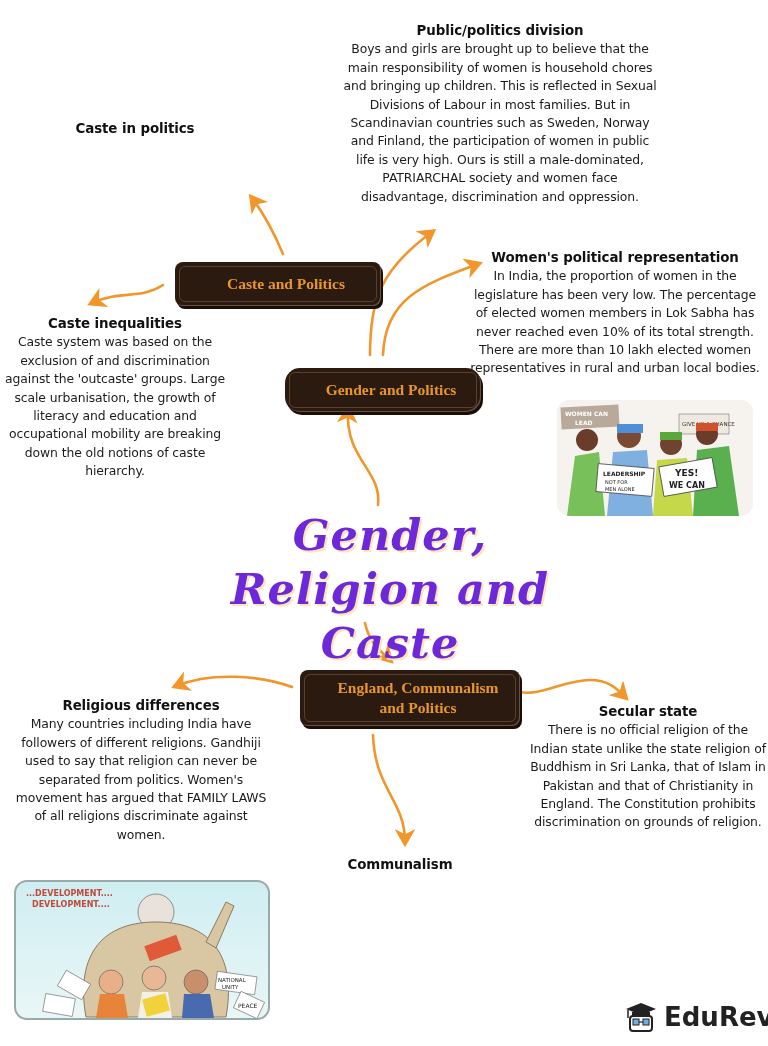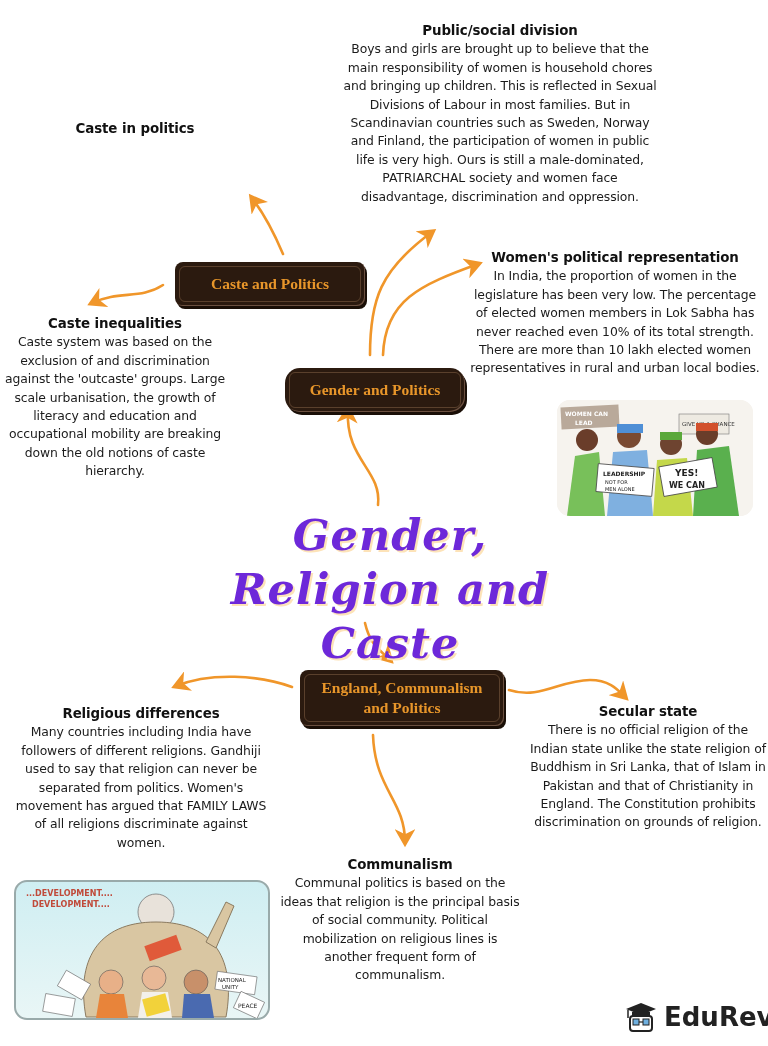--- a/index.html
+++ b/index.html
@@ -3,21 +3,21 @@
 <meta charset="utf-8">
 <style>
   html, body { margin:0; padding:0; }
   body { width:768px; height:1046px; background:#ffffff; position:relative; overflow:hidden;
          font-family: "DejaVu Sans", sans-serif; color:#1a1a1a; }
   .note { position:absolute; text-align:center; font-size:12.4px; line-height:18.4px; font-weight:bold; color:#1b1b1b; letter-spacing:-0.1px; }
   .note .title { font-size:13.4px; font-weight:bold; color:#111; }
   .note .body { font-weight:normal; }
   .box { position:absolute; background:#2b1a0f; border-radius:8px; box-shadow: 2px 3px 0 #1a0f07, -1px -1px 0 #6b5040 inset;
          display:flex; align-items:center; justify-content:center; text-align:center;
-         font-family:"Liberation Serif", serif; font-weight:bold; color:#e8962a; font-size:15.5px; line-height:20px; }
+         font-family:"Liberation Serif", serif; font-weight:bold; color:#e8962a; font-size:15.5px; line-height:20px;padding-left:16px; }
   .box::after { content:""; position:absolute; left:4px; top:4px; right:4px; bottom:4px; border:1px solid #7a5a40; border-radius:6px; pointer-events:none; opacity:0.6; }
   .title-main { position:absolute; left:190px; top:508px; width:400px; text-align:center;
                 font-family:"DejaVu Serif", serif; font-style:italic; font-weight:bold; color:#6d28d9;
                 font-size:43px; line-height:54px; letter-spacing:1px;
                 text-shadow: 2px 2px 0 #fde3b8; }
   svg.arrows { position:absolute; left:0; top:0; width:768px; height:1046px; pointer-events:none; }
   .cartoon { position:absolute; border-radius:13px; overflow:hidden; }
   .logo { position:absolute; left:624px; top:1000px; display:flex; align-items:center; gap:6px; }
   .logo-text { font-family:"DejaVu Sans", sans-serif; font-weight:bold; font-size:26px; color:#222; }
 </style>
@@ -46,21 +46,21 @@
 
     <path d="M292,687 C260,675 210,672 176,686" marker-end="url(#ah)"></path>
 
     <path d="M509,690 C540,700 560,680 590,680 C610,680 618,690 625,697" marker-end="url(#ah)"></path>
 
     <path d="M373,735 C375,790 405,800 405,842" marker-end="url(#ah)"></path>
   </g>
 </svg>
 
 <div class="note" style="left:340px; top:22px; width:320px;">
-  <div class="title">Public/social division</div>
+  <div class="title">Public/politics division</div>
   <div class="body">Boys and girls are brought up to believe that the main responsibility of women is household chores and bringing up children. This is reflected in Sexual Divisions of Labour in most families. But in Scandinavian countries such as Sweden, Norway and Finland, the participation of women in public life is very high. Ours is still a male-dominated, PATRIARCHAL society and women face disadvantage, discrimination and oppression.</div>
 </div>
 
 <div class="note" style="left:20px; top:120px; width:230px;">
   <div class="title">Caste in politics</div>
 </div>
 
 <div class="box" style="left:175px; top:262px; width:190px; height:44px;">
   <span>Caste and Politics</span>
 </div>
@@ -107,33 +107,32 @@
     <text x="112" y="88" font-size="8" fill="#222" font-family="DejaVu Sans, sans-serif" font-weight="bold">WE CAN</text>
   </svg>
 </div>
 
 <div class="title-main">Gender, Religion and Caste</div>
 
 <div class="box" style="left:300px; top:670px; width:204px; height:56px;">
   <span style="display:block; width:180px;">England, Communalism and Politics</span>
 </div>
 
-<div class="note" style="left:10px; top:697px; width:262px;margin-top:8px;">
+<div class="note" style="left:10px; top:697px; width:262px;">
   <div class="title">Religious differences</div>
   <div class="body">Many countries including India have followers of different religions. Gandhiji used to say that religion can never be separated from politics. Women's movement has argued that FAMILY LAWS of all religions discriminate against women.</div>
 </div>
 
 <div class="note" style="left:528px; top:703px; width:240px;">
   <div class="title">Secular state</div>
   <div class="body">There is no official religion of the Indian state unlike the state religion of Buddhism in Sri Lanka, that of Islam in Pakistan and that of Christianity in England. The Constitution prohibits discrimination on grounds of religion.</div>
 </div>
 
 <div class="note" style="left:280px; top:856px; width:240px;">
   <div class="title">Communalism</div>
-  <div class="body">Communal politics is based on the ideas that religion is the principal basis of social community. Political mobilization on religious lines is another frequent form of communalism.</div>
 </div>
 
 <div class="cartoon" style="left:14px; top:880px; width:252px; height:136px; border:2px solid #9aa; background:#a3a3a3;">
   <svg width="252" height="136" viewBox="0 0 252 136">
     <defs>
         <linearGradient id="sky" x1="0" y1="0" x2="0" y2="1">
           <stop offset="0" stop-color="#cfeef2"></stop>
           <stop offset="1" stop-color="#e9f6f6"></stop>
         </linearGradient>
       </defs>

